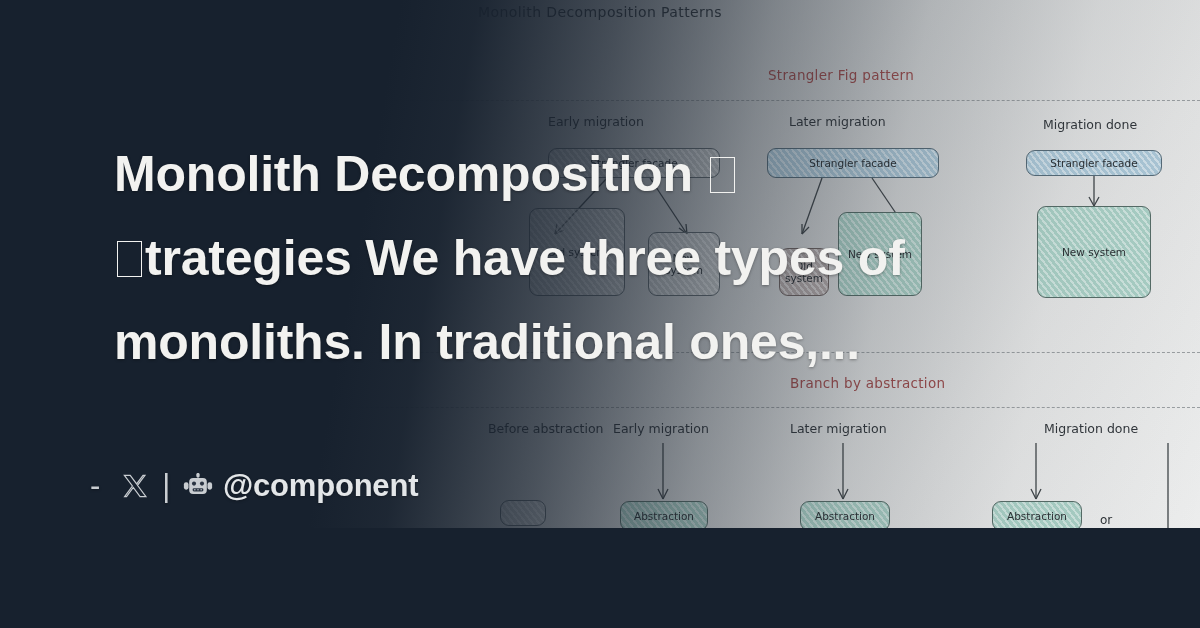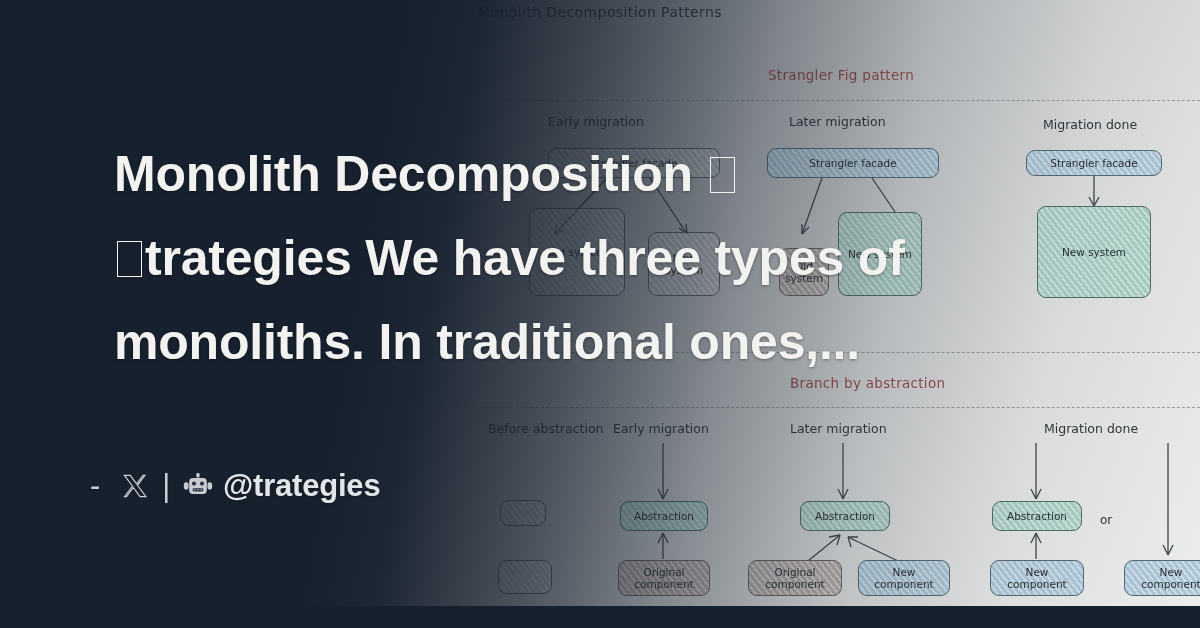--- a/index.html
+++ b/index.html
@@ -8,21 +8,21 @@
     width: 1200px;
     height: 628px;
     overflow: hidden;
     background: #17212e;
     font-family: "Liberation Sans", sans-serif;
   }
 
   #card {
     position: relative;
     width: 1200px;
-    height: 606px;
+    height: 528px;
     overflow: hidden;
     background: #14532d;
     text-decoration: underline;
   }
 
   
   #diagram {
     position: absolute;
     inset: 0;
     background: linear-gradient(125deg, #9ea3a7 0%, #b4b7b9 35%, #cfd1d2 60%, #e2e3e3 80%, #eceded 100%);
@@ -289,16 +289,16 @@
         <rect x="0.8" y="10" width="5" height="8" rx="2.3" fill="#c9cdd1"></rect>
         <rect x="26.2" y="10" width="5" height="8" rx="2.3" fill="#c9cdd1"></rect>
         <circle cx="11.7" cy="11.4" r="2.2" fill="#2a3442"></circle>
         <circle cx="20.3" cy="11.4" r="2.2" fill="#2a3442"></circle>
         <rect x="10.2" y="16.4" width="11.6" height="3.4" rx="1.4" fill="#2a3442"></rect>
         <circle cx="12.6" cy="18.1" r=".75" fill="#c9cdd1"></circle>
         <circle cx="16" cy="18.1" r=".75" fill="#c9cdd1"></circle>
         <circle cx="19.4" cy="18.1" r=".75" fill="#c9cdd1"></circle>
       </svg>
     </span>
-    <span class="src">@trategies</span>
+    <span class="src">@component</span>
   </div>
 
 </div>
 
 </body></html>

